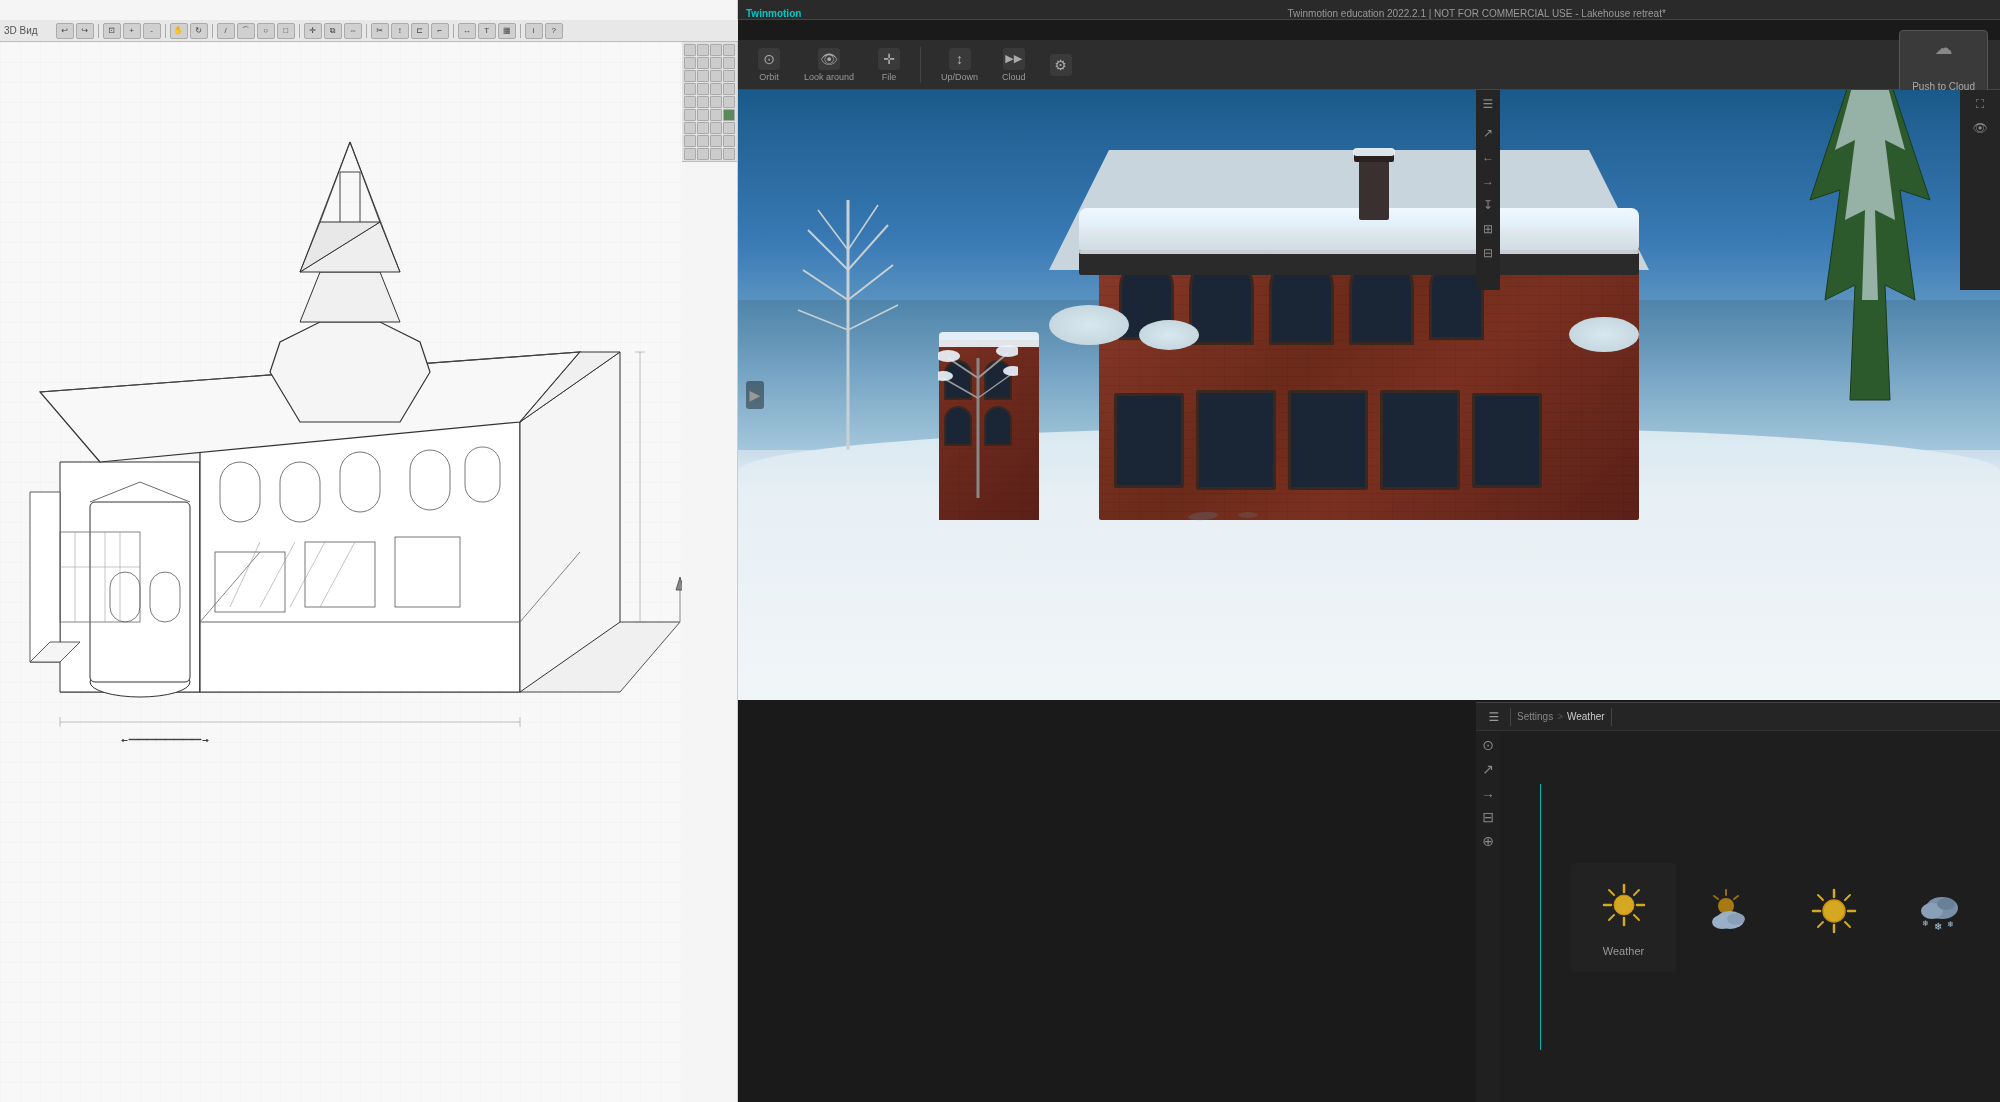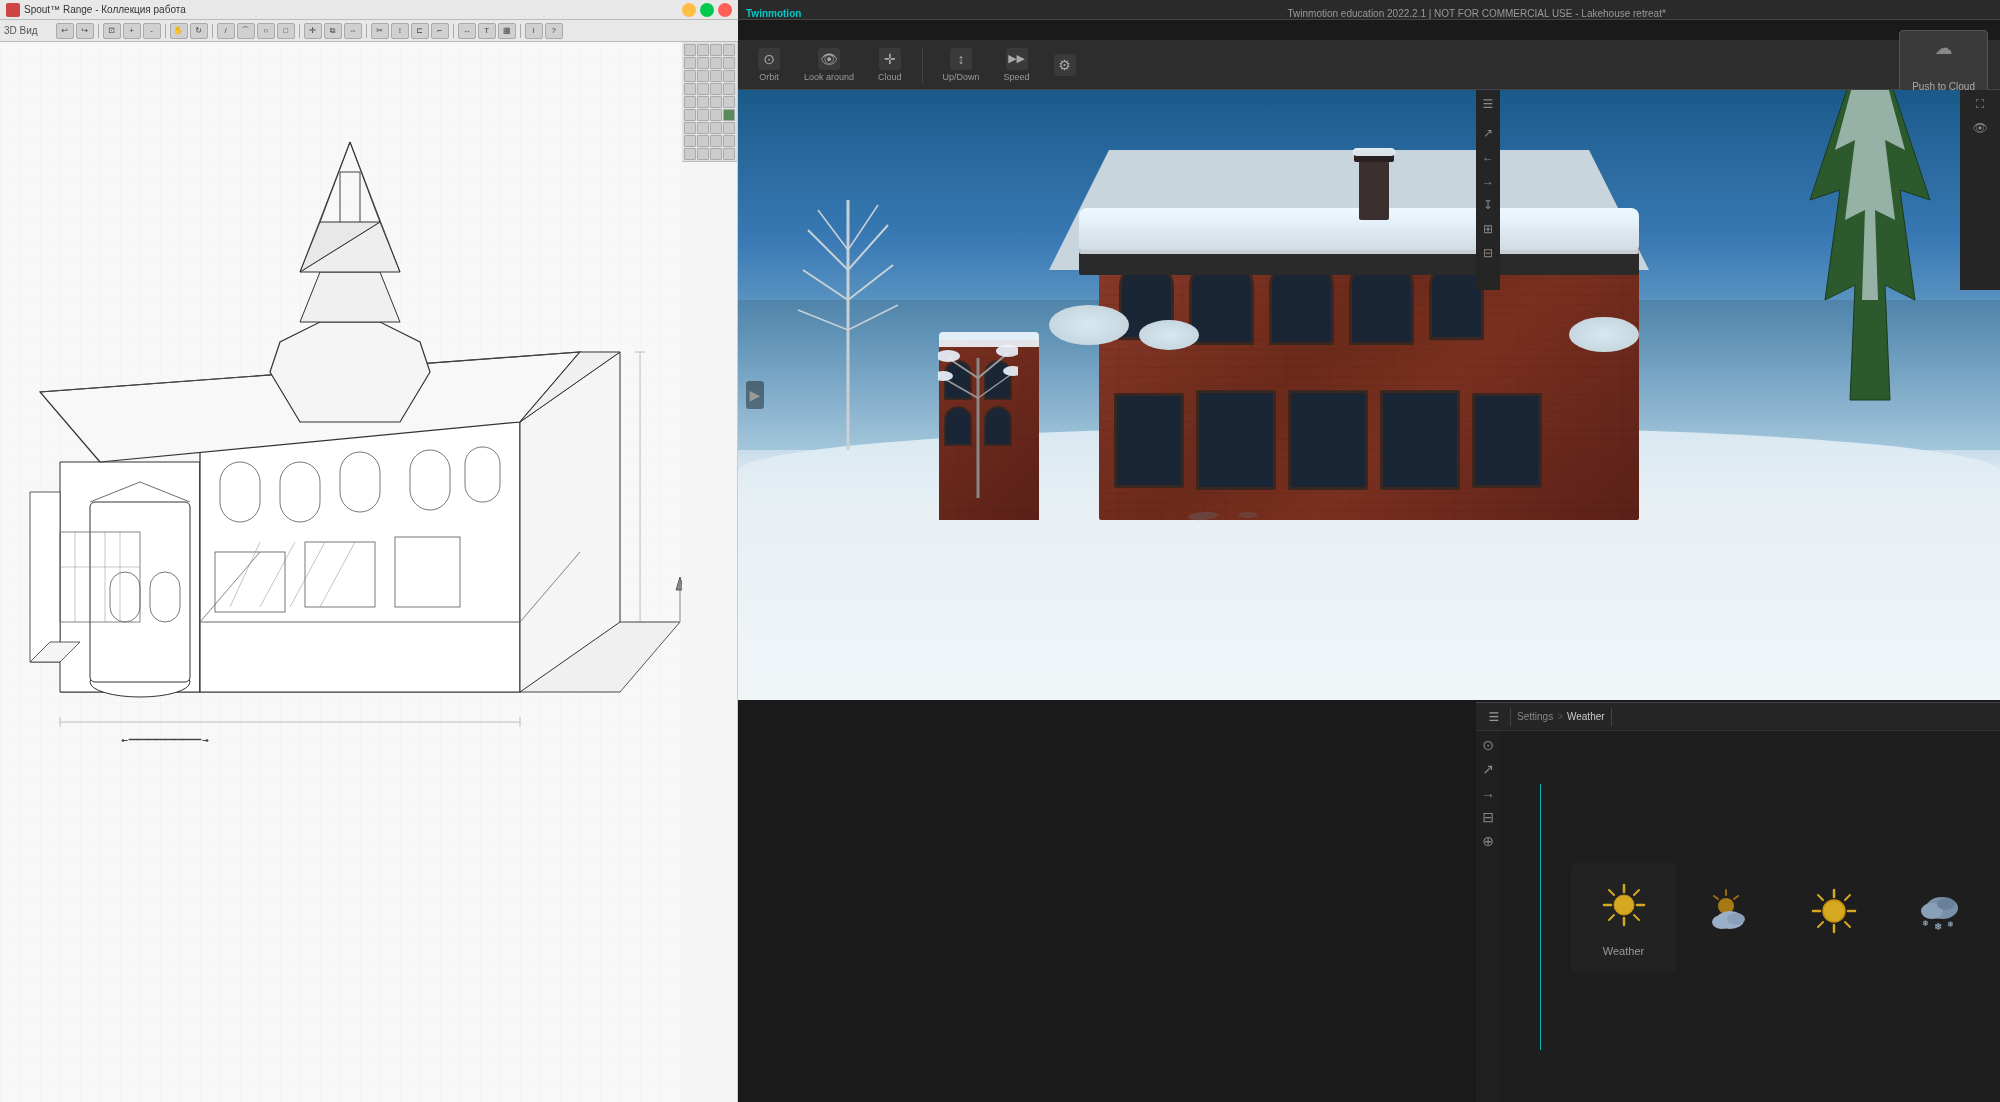--- a/index.html
+++ b/index.html
@@ -478,29 +478,20 @@
       background: radial-gradient(ellipse, #d8e8f0 0%, #c0d0d8 100%);
       border-radius: 50%;
     }
 
   </style>
 </head>
 <body>
 
 <div id="left-panel">
 
-  <div id="left-titlebar">
-    <span style="width:14px;height:14px;background:#c44;border-radius:2px;display:inline-block;margin-right:4px;"></span>
-    <span>Spout™  Range - Коллекция работа</span>
-    <div style="margin-left:auto;display:flex;gap:4px;">
-      <div class="win-btn win-btn-min"></div>
-      <div class="win-btn win-btn-max"></div>
-      <div class="win-btn win-btn-close"></div>
-    </div>
-  </div>
 
   <div id="left-toolbar">
     <span style="font-size:10px;color:#555;margin-right:16px;">3D Вид</span>
     <div class="toolbar-btn">↩</div>
     <div class="toolbar-btn">↪</div>
     <div style="width:1px;height:14px;background:#aaa;margin:0 2px;"></div>
     <div class="toolbar-btn">⊡</div>
     <div class="toolbar-btn">+</div>
     <div class="toolbar-btn">-</div>
     <div style="width:1px;height:14px;background:#aaa;margin:0 2px;"></div>
@@ -685,30 +676,30 @@
     <div class="rt-btn">
       <div class="rt-btn-icon" style="background:#3a3a3a;color:#aaa;font-size:14px;">⊙</div>
       <span class="rt-btn-label">Orbit</span>
     </div>
     <div class="rt-btn">
       <div class="rt-btn-icon" style="background:#3a3a3a;color:#aaa;font-size:14px;">👁</div>
       <span class="rt-btn-label">Look around</span>
     </div>
     <div class="rt-btn">
       <div class="rt-btn-icon" style="background:#3a3a3a;color:#aaa;font-size:14px;">✛</div>
-      <span class="rt-btn-label">Cloud</span>
+      <span class="rt-btn-label">File</span>
     </div>
     <div class="rt-separator"></div>
     <div class="rt-btn">
       <div class="rt-btn-icon" style="background:#3a3a3a;color:#aaa;font-size:14px;">↕</div>
       <span class="rt-btn-label">Up/Down</span>
     </div>
     <div class="rt-btn">
       <div class="rt-btn-icon" style="background:#3a3a3a;color:#aaa;font-size:11px;">▶▶</div>
-      <span class="rt-btn-label">Speed</span>
+      <span class="rt-btn-label">Cloud</span>
     </div>
     <div class="rt-btn">
       <div class="rt-btn-icon" style="background:#3a3a3a;color:#aaa;font-size:14px;">⚙</div>
     </div>
 
     <div id="push-to-cloud-btn">
       <div style="font-size:18px;color:#888;">☁</div>
       <span style="font-size:10px;color:#aaa;margin-top:20px;">Push to Cloud</span>
     </div>
   </div>

